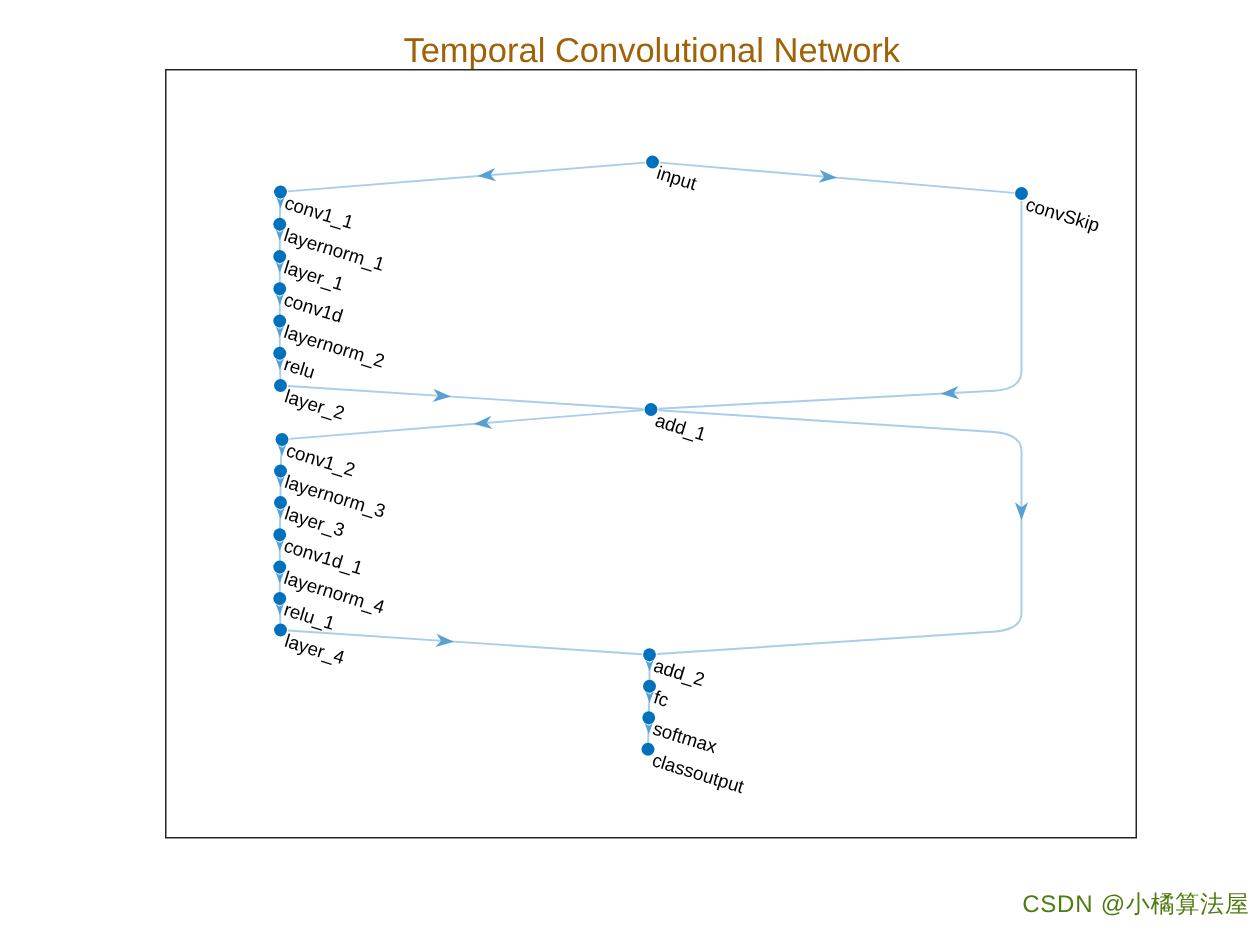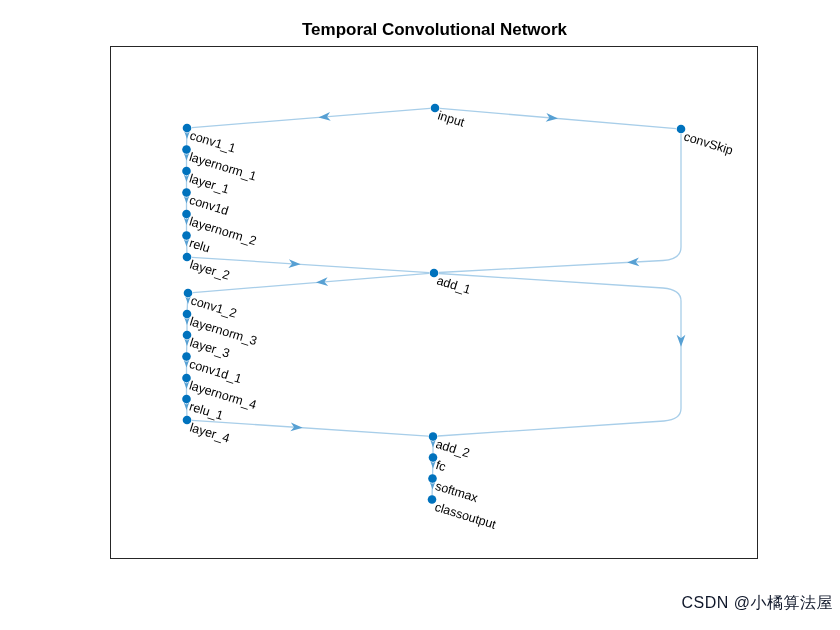--- a/index.html
+++ b/index.html
@@ -1,24 +1,24 @@
 <!DOCTYPE html>
 <html><head>
 <meta charset="utf-8">
 <style>
   html,body{margin:0;padding:0;background:#fff;}
   .canvas{position:relative;width:840px;height:630px;background:#ffffff;overflow:hidden;
           font-family:"Liberation Sans",sans-serif;}
   .fig-title{position:absolute;left:110px;top:20px;width:649px;text-align:center;
-             font-size:17px;font-weight:bold;color:#000000;}
+             font-size:23px;font-weight:normal;color:#a16207;}
   .axes-box{position:absolute;left:110px;top:46px;width:648px;height:513px;
             border:1px solid #262626;background:#fff;box-sizing:border-box;}
   .graph-svg{position:absolute;left:0;top:0;}
   .graph-svg text{font-family:"Liberation Sans",sans-serif;}
-  .watermark{position:absolute;right:7px;top:593px;font-size:16px;color:#0f172a;
+  .watermark{position:absolute;right:7px;top:593px;font-size:16px;color:#4d7c0f;
              text-shadow:1px 1px 0 #ffffff;letter-spacing:.5px;}
 </style>
 </head>
 <body>
 
 <div class="canvas">
   <div class="fig-title">Temporal Convolutional Network</div>
   <div class="axes-box"></div>
   <svg class="graph-svg" width="840" height="630" viewBox="0 0 840 630">
       <g>

